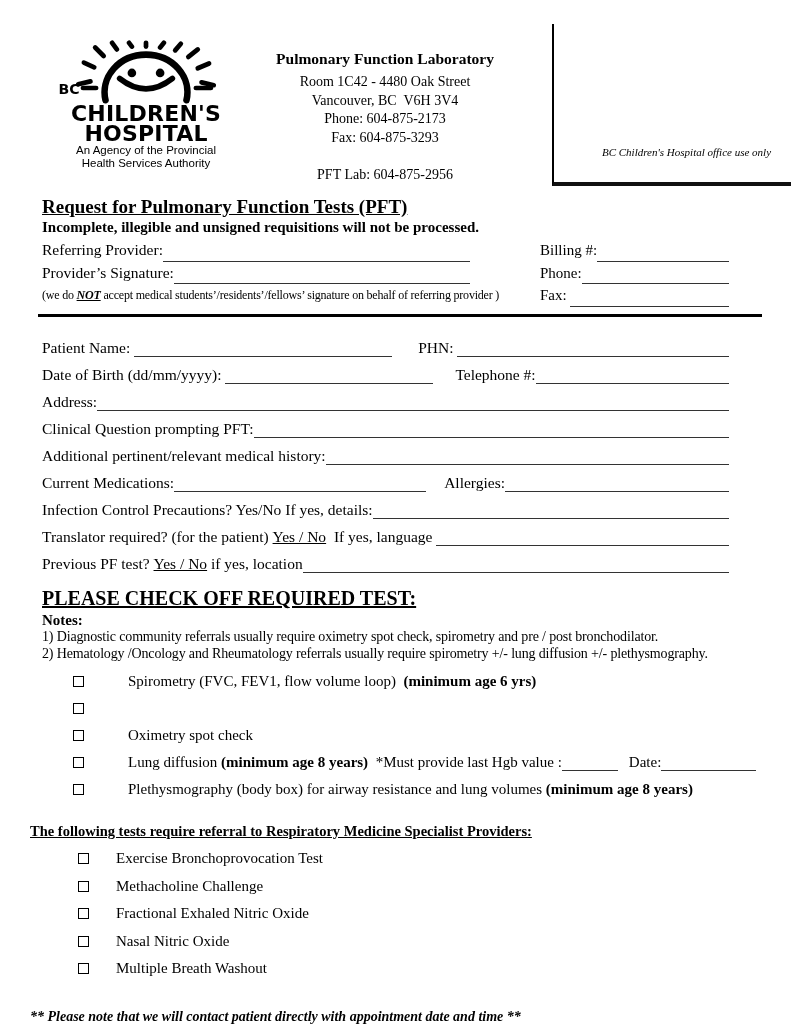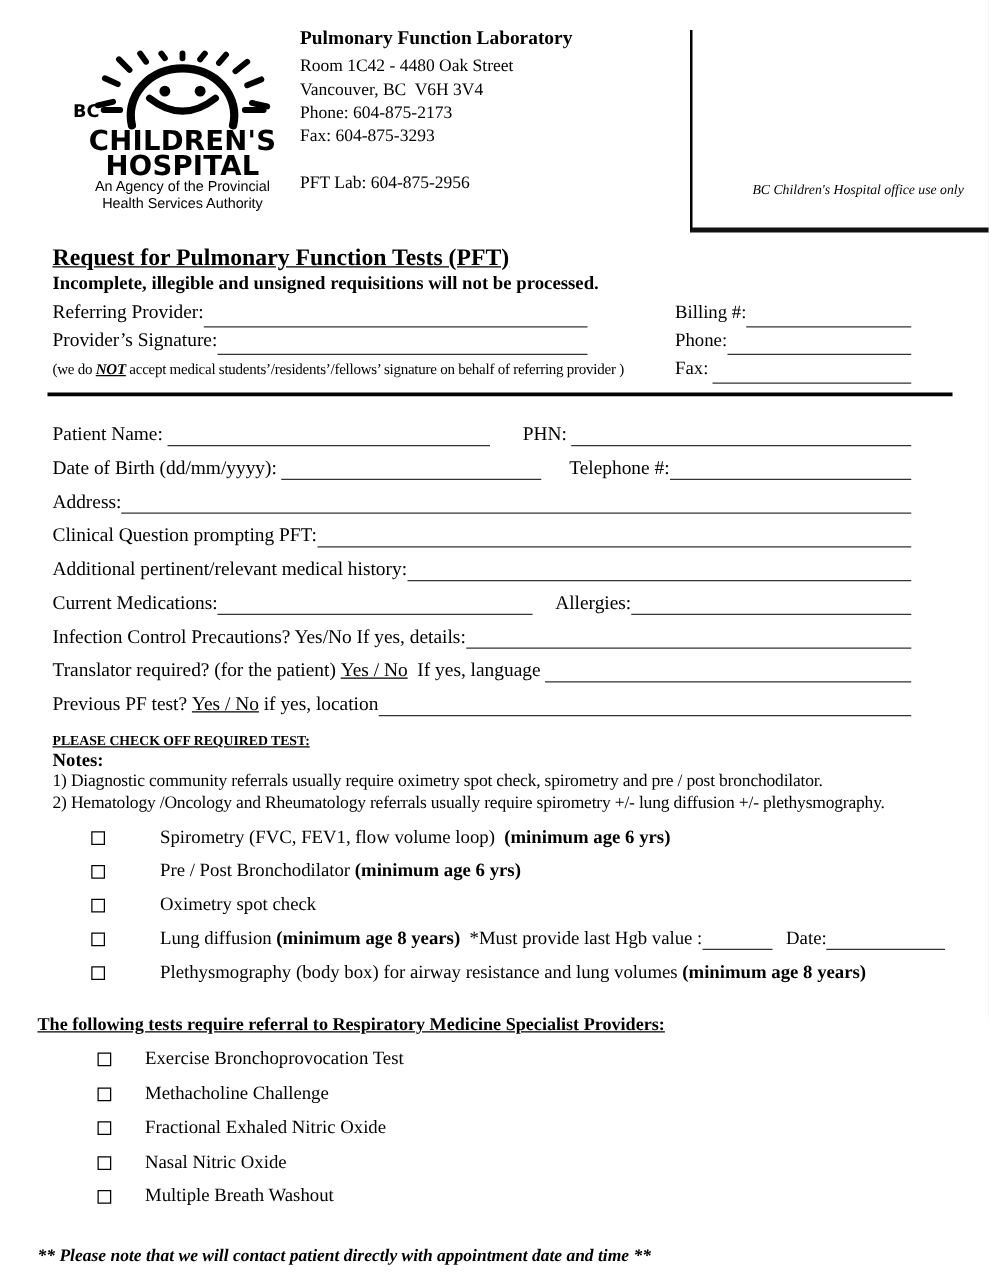--- a/index.html
+++ b/index.html
@@ -11,21 +11,21 @@
   .ws { white-space:pre; }
 
   
   .header { position:relative; height:188px; }
   .logo { position:absolute; left:50px; top:40px; width:192px; text-align:center; }
   .logo svg { display:block; margin:0 auto; }
   .logo-name { font-family:"DejaVu Sans", sans-serif; font-weight:bold; font-size:22px; line-height:20px; letter-spacing:0.2px; }
   .logo-tag  { font-family:"Liberation Sans", sans-serif; font-size:11.5px; line-height:13px; }
   .logo-tag:first-of-type { margin-top:4px; }
 
-  .contact { position:absolute; left:240px; top:22px; width:290px; text-align:left; }
+  .contact { position:absolute; left:240px; top:50px; width:290px; text-align:center; }
   .contact-title { font-weight:bold; font-size:15.5px; margin-bottom:5px; white-space:pre; }
   .contact-line { font-size:14px; line-height:18.5px; white-space:pre; }
   .pft-lab { font-size:14px; margin-top:20px; white-space:pre; }
 
   .office {
     position:absolute; left:552px; top:24px; width:267px; height:162px;
     border-left:2px solid #000; border-bottom:4px solid #111;
     display:flex; align-items:flex-end; justify-content:center;
   }
   .office span { font-style:italic; font-size:11px; padding-bottom:24px; white-space:pre; }
@@ -48,21 +48,21 @@
 
   .divider { height:3.5px; background:#000; margin:7px -33px 0 -4px; }
 
   
   .patient { margin-top:13px; }
   .prow { display:flex; align-items:flex-end; height:27px; font-size:15.5px; white-space:nowrap; }
   .gap26{ width:26px; flex:none; } .gap22{ width:22px; flex:none; } .gap18{ width:18px; flex:none; }
   .yesno { text-decoration:underline; }
 
   
-  .check-head { font-size:11px; font-weight:bold; text-decoration:underline; margin-top:14px; white-space:nowrap; }
+  .check-head { font-size:20px; font-weight:bold; text-decoration:underline; margin-top:14px; white-space:nowrap; }
   .notes-label{ font-size:15px; font-weight:bold; margin-top:2px; }
   .note-line  { font-size:14px; line-height:16.5px; letter-spacing:-0.15px; white-space:nowrap; }
   .citem { display:flex; align-items:center; height:27px; font-size:15px; white-space:nowrap; }
   .cb { width:11px; height:11px; border:1.8px solid #000; flex:none; background:#fff; }
   .citem .cb  { margin-left:31px; }
   .citem .lbl { margin-left:44px; }
   .citem b { font-weight:bold; }
   .hgb-blank  { width:56px; border-bottom:1px solid #333; height:16px; flex:none; }
   .date-label { margin-left:11px;text-align:center; }
   .date-blank { width:95px; border-bottom:1px solid #333; height:16px; flex:none; }
@@ -218,21 +218,20 @@
     <div class="note-line">1) Diagnostic community referrals usually require oximetry spot check, spirometry and pre / post bronchodilator.</div>
     <div class="note-line">2) Hematology /Oncology and Rheumatology referrals usually require spirometry +/- lung diffusion +/- plethysmography.</div>
 
     <div class="checklist">
       <div class="citem">
         <span class="cb"></span>
         <span class="lbl ws"><span class="ws">Spirometry (FVC, FEV1, flow volume loop)  </span><b class="ws">(minimum age 6 yrs)</b></span>
       </div>
       <div class="citem">
         <span class="cb"></span>
-        <span class="lbl ws"><span class="ws">Pre / Post Bronchodilator </span><b class="ws">(minimum age 6 yrs)</b></span>
       </div>
       <div class="citem">
         <span class="cb"></span>
         <span class="lbl ws">Oximetry spot check</span>
       </div>
       <div class="citem">
         <span class="cb"></span>
         <span class="lbl ws"><span class="ws">Lung diffusion </span><b class="ws">(minimum age 8 years)</b><span class="ws">  *Must provide last Hgb value :</span></span>
         <span class="hgb-blank"></span>
         <span class="date-label ws">Date:</span>

